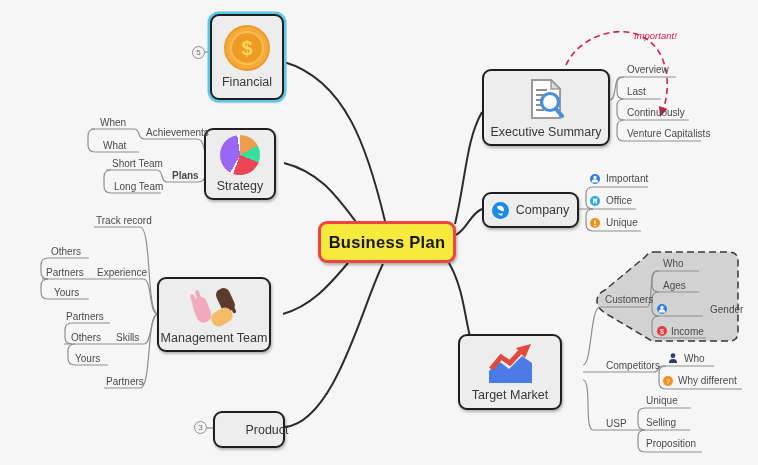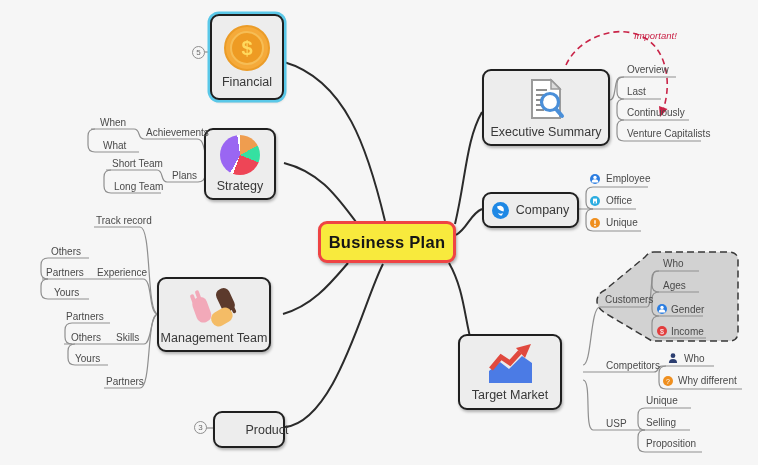--- a/index.html
+++ b/index.html
@@ -125,21 +125,21 @@
   <div class="badge" style="left:192px;top:46px;">5</div>
 
   <div class="node" style="left:204px;top:128px;width:72px;height:72px;">
     <div class="pie"></div>
     <span class="ntitle">Strategy</span>
   </div>
   <div class="lbl" style="left:100px;top:117px;">When</div>
   <div class="lbl" style="left:146px;top:127px;">Achievements</div>
   <div class="lbl" style="left:103px;top:140px;">What</div>
   <div class="lbl" style="left:112px;top:158px;">Short Team</div>
-  <div class="lbl" style="left:172px;top:170px;">Plans</div>
+  <div class="lbl" style="left:172px;top:170px;font-weight:bold;">Plans</div>
   <div class="lbl" style="left:114px;top:181px;">Long Team</div>
 
   <div class="node" style="left:157px;top:277px;width:114px;height:75px;">
     <svg width="58" height="42" viewBox="0 0 58 42">
       <g transform="rotate(-20 16 24)">
         <rect x="9" y="12" width="15" height="26" rx="7" fill="#f2a9b9"></rect>
         <rect x="10" y="7" width="4" height="10" rx="2" fill="#f2a9b9"></rect>
         <rect x="16" y="5" width="4" height="12" rx="2" fill="#f2a9b9"></rect>
       </g>
       <g transform="rotate(155 40 14)">
@@ -197,21 +197,21 @@
       <path d="M5,4.5 C9,2.5 13,5 11.5,9.5 C8,8.5 5.5,7.5 5,4.5 Z" fill="#ffffff"></path>
       <path d="M6,11 C8,12 10,11.8 11,10.8 L 10,13.5 C 8.5,13.8 7,13 6,11 Z" fill="#ffffff"></path>
     </svg>
     <span class="ntitle">Company</span>
   </div>
   <svg class="mini" style="left:590px;top:174px;" width="10" height="10" viewBox="0 0 10 10">
     <circle cx="5" cy="5" r="5" fill="#2b7de0"></circle>
       <circle cx="5" cy="3.4" r="1.7" fill="#fff"></circle>
       <path d="M1.6,8.6 a3.4,3.4 0 0 1 6.8,0 z" fill="#fff"></path>
   </svg>
-  <div class="lbl" style="left:606px;top:173px;">Employee</div>
+  <div class="lbl" style="left:606px;top:173px;">Important</div>
   <svg class="mini" style="left:590px;top:196px;" width="10" height="10" viewBox="0 0 10 10">
     <circle cx="5" cy="5" r="5" fill="#2bace0"></circle>
       <rect x="3" y="2.6" width="4" height="4.8" fill="#fff"></rect>
       <rect x="4.2" y="5.4" width="1.6" height="2" fill="#2bace0"></rect>
   </svg>
   <div class="lbl" style="left:606px;top:195px;">Office</div>
   <svg class="mini" style="left:590px;top:218px;" width="10" height="10" viewBox="0 0 10 10">
     <circle cx="5" cy="5" r="5" fill="#ef8f1f"></circle>
       <rect x="4.3" y="2" width="1.4" height="4" rx="0.7" fill="#fff"></rect>
       <circle cx="5" cy="7.6" r="0.9" fill="#fff"></circle>
@@ -228,21 +228,21 @@
   </div>
 
   <div class="lbl" style="left:605px;top:294px;">Customers</div>
   <div class="lbl" style="left:663px;top:258px;">Who</div>
   <div class="lbl" style="left:663px;top:280px;">Ages</div>
   <svg class="mini" style="left:657px;top:304px;" width="10" height="10" viewBox="0 0 10 10">
     <circle cx="5" cy="5" r="5" fill="#2b7de0"></circle>
       <circle cx="5" cy="3.4" r="1.7" fill="#fff"></circle>
       <path d="M1.6,8.6 a3.4,3.4 0 0 1 6.8,0 z" fill="#fff"></path>
   </svg>
-  <div class="lbl" style="left:671px;top:304px;">Gender</div>
+  <div class="lbl" style="left:710px;top:304px;">Gender</div>
   <svg class="mini" style="left:657px;top:326px;" width="10" height="10" viewBox="0 0 10 10">
     <circle cx="5" cy="5" r="5" fill="#e23d3d"></circle>
       <text x="5" y="7.6" font-size="7" fill="#fff" text-anchor="middle" font-family="Liberation Sans, sans-serif">$</text>
   </svg>
   <div class="lbl" style="left:671px;top:326px;">Income</div>
 
   <div class="lbl" style="left:606px;top:360px;">Competitors</div>
   <svg class="mini" style="left:668px;top:353px;" width="10" height="11" viewBox="0 0 10 11">
     <circle cx="5" cy="3" r="2.6" fill="#2c3e70"></circle>
       <path d="M0.5,11 a4.5,4.5 0 0 1 9,0 z" fill="#2c3e70"></path>

